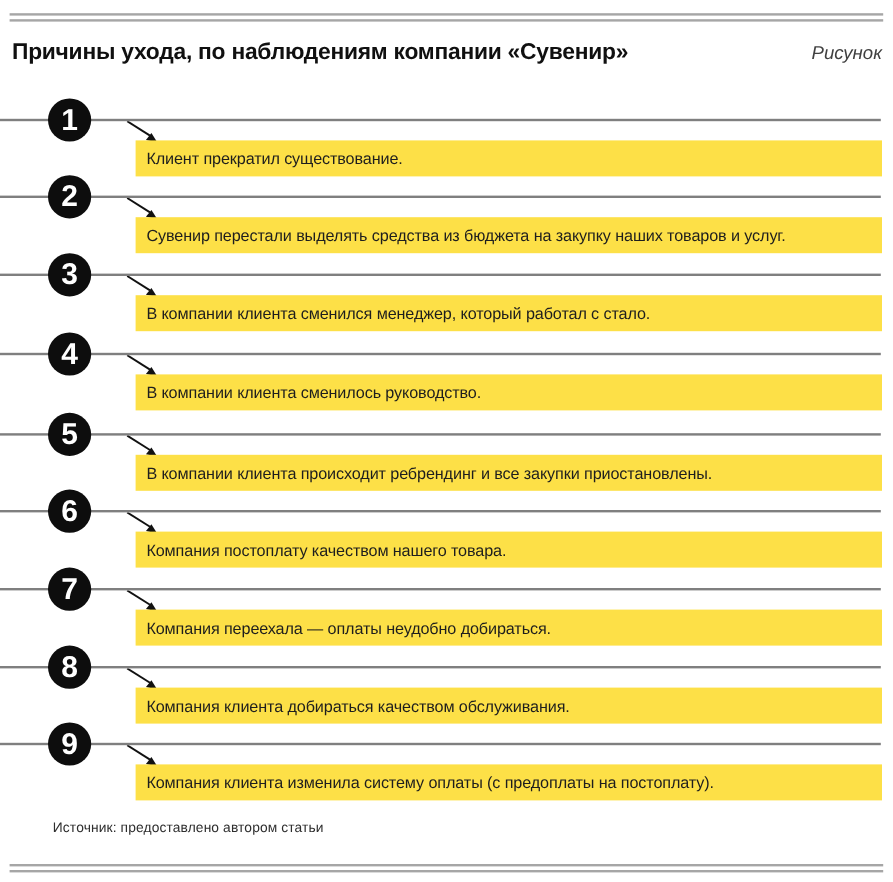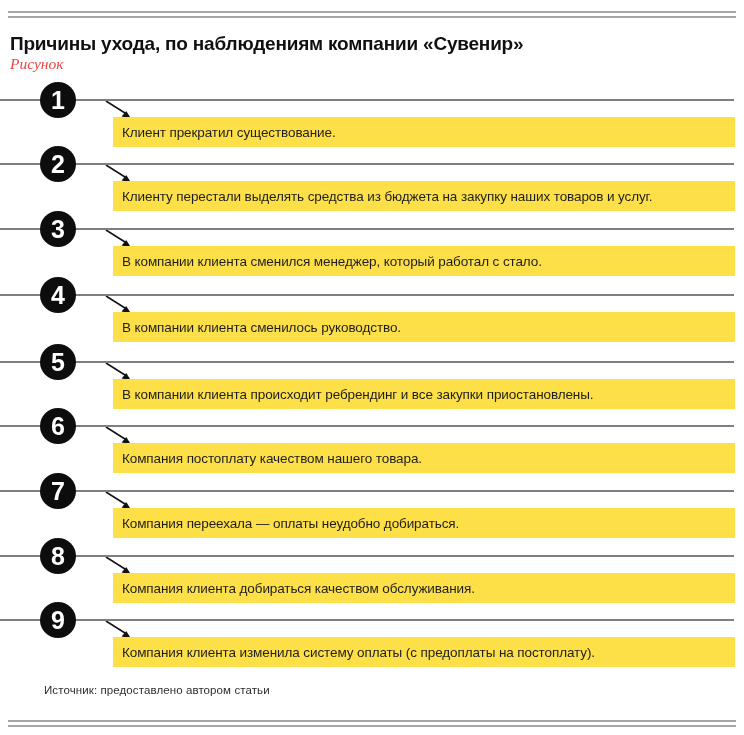--- a/index.html
+++ b/index.html
@@ -11,28 +11,28 @@
     font-family:"Liberation Sans", sans-serif;
   }
   .rule-double{
     position:absolute;left:8px;right:8px;height:3px;
     border-top:2px solid #a6a6a6;border-bottom:2px solid #a6a6a6;
   }
   .rule-top{top:11px;}
   .rule-bottom{top:720px;}
   .header-row{
     position:absolute;top:33px;left:10px;right:9px;
-    display:flex;justify-content:space-between;align-items:baseline;flex-direction:column;
+    display:flex;justify-content:space-between;align-items:baseline;
   }
   .title{
     font-size:19px;font-weight:bold;color:#101010;letter-spacing:-0.2px;
   }
   .figure-label{
-    font-family:Liberation Serif, serif;
-    font-style:italic;font-size:15.5px;color:#ef4444;
+    font-family:Liberation Sans, sans-serif;
+    font-style:italic;font-size:15.5px;color:#404040;
   }
   .item{position:absolute;left:0;right:0;height:0;}
   .hline{
     position:absolute;top:-1px;left:0;width:734px;height:2px;
     background:#7f7f7f;
   }
   .badge{
     position:absolute;left:40px;top:-18px;width:36px;height:36px;
     border-radius:50%;background:#0d0d0d;color:#ffffff;
     font-size:25px;font-weight:bold;
@@ -82,21 +82,21 @@
   <div class="item" style="top:164px">
     <div class="hline"></div>
     <div class="badge">
         <span>2</span>
       </div>
     <svg class="arrow" width="32" height="22" viewBox="0 0 32 22">
         <line x1="2" y1="0" x2="21" y2="12" stroke="#111" stroke-width="1.6"></line>
         <polygon points="27,17.5 17.6,15.6 22.2,9.9" fill="#111"></polygon>
       </svg>
     <div class="reason-box">
-        <span class="reason-text">Клиенту перестали выделять средства из бюджета на закупку наших товаров и услуг.</span>
+        <span class="reason-text">Сувенир перестали выделять средства из бюджета на закупку наших товаров и услуг.</span>
       </div>
   </div>
 
   <div class="item" style="top:229px">
     <div class="hline"></div>
     <div class="badge">
         <span>3</span>
       </div>
     <svg class="arrow" width="32" height="22" viewBox="0 0 32 22">
         <line x1="2" y1="0" x2="21" y2="12" stroke="#111" stroke-width="1.6"></line>

